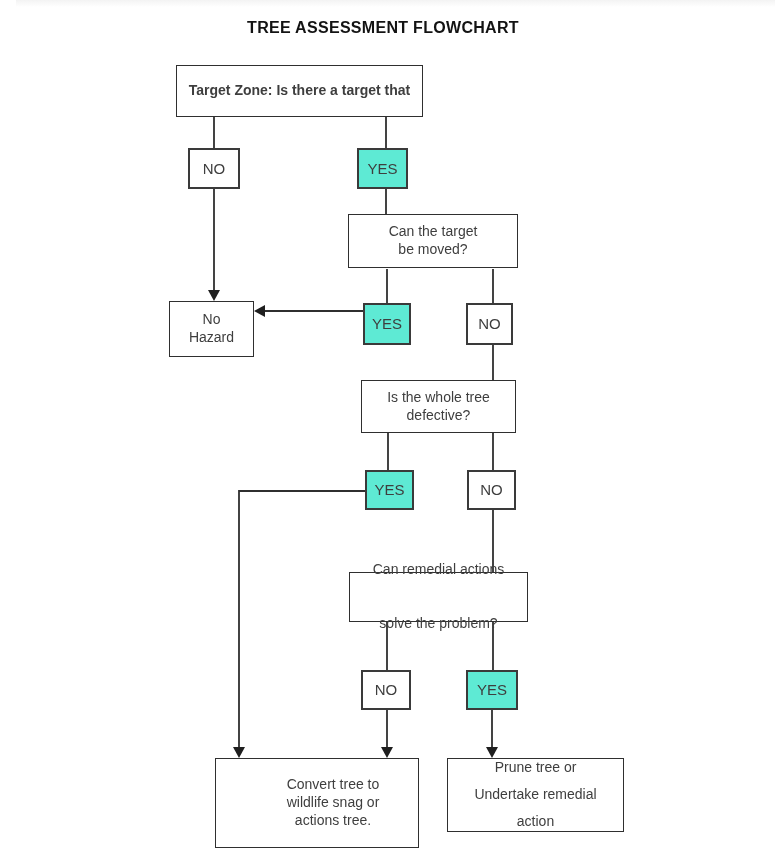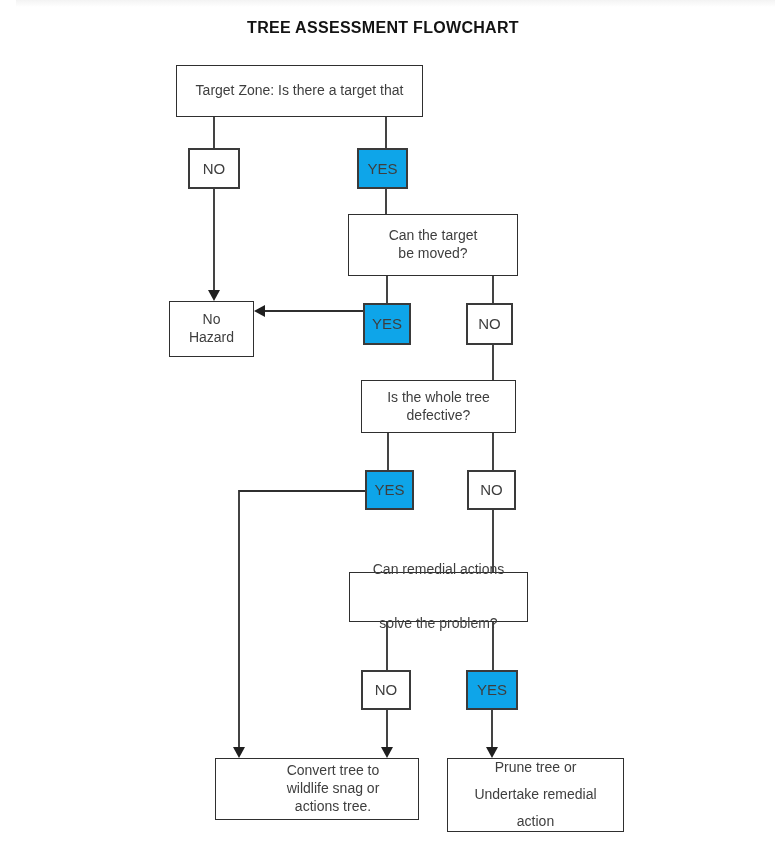--- a/index.html
+++ b/index.html
@@ -25,21 +25,21 @@
     position:absolute; background:#ffffff;
     border:1.6px solid #2f2f2f;
     display:flex; flex-direction:column; align-items:center; justify-content:center;
     text-align:center; font-size:14px; color:#3e3e3e; line-height:1.28;
   }
   .box span { display:block; }
   .decision {
     border-width:2px; border-color:#3a3a3a; font-size:15px;
     flex-direction:row;
   }
-  .decision.shaded { background:#0ea5e9; }
+  .decision.shaded { background:#5eead4; }
 </style>
 </head>
 <body>
 
 <div class="canvas">
   <div class="topshade"></div>
 
   <div class="title">TREE ASSESSMENT FLOWCHART</div>
 
   <svg class="connectors" viewBox="0 0 775 848">
@@ -71,33 +71,33 @@
     <line x1="371" y1="622" x2="371" y2="671"></line>
     <line x1="477" y1="622" x2="477" y2="671"></line>
 
     <line x1="371" y1="710" x2="371" y2="748"></line>
     <polygon points="365,747 377,747 371,758"></polygon>
 
     <line x1="476" y1="710" x2="476" y2="748"></line>
     <polygon points="470,747 482,747 476,758"></polygon>
   </svg>
 
-  <div class="box" style="left:160px; top:65px; width:247px; height:52px;">
+  <div class="box" style="left:160px; top:65px; width:247px; height:52px;font-weight:bold;">
     <span>Target Zone: Is there a target that</span>
   </div>
 
   <div class="box decision" style="left:172px; top:148px; width:52px; height:41px;">
     <span>NO</span>
   </div>
 
   <div class="box decision shaded" style="left:341px; top:148px; width:51px; height:41px;">
     <span>YES</span>
   </div>
 
-  <div class="box" style="left:332px; top:214px; width:170px; height:62px;">
+  <div class="box" style="left:332px; top:214px; width:170px; height:54px;">
     <span>Can the target</span>
     <span>be moved?</span>
   </div>
 
   <div class="box" style="left:153px; top:301px; width:85px; height:56px;">
     <span>No</span>
     <span>Hazard</span>
   </div>
 
   <div class="box decision shaded" style="left:347px; top:303px; width:48px; height:42px;">
@@ -127,21 +127,21 @@
   </div>
 
   <div class="box decision" style="left:345px; top:670px; width:50px; height:40px;">
     <span>NO</span>
   </div>
 
   <div class="box decision shaded" style="left:450px; top:670px; width:52px; height:40px;">
     <span>YES</span>
   </div>
 
-  <div class="box" style="left:199px; top:758px; width:204px; height:62px;padding-left:32px;">
+  <div class="box" style="left:199px; top:758px; width:204px; height:90px;padding-left:32px;">
     <span>Convert tree to</span>
     <span>wildlife snag or</span>
     <span>actions tree.</span>
   </div>
 
   <div class="box" style="left:431px; top:758px; width:177px; height:74px;justify-content:space-between;">
     <span>Prune tree or</span>
     <span>Undertake remedial</span>
     <span>action</span>
   </div>

